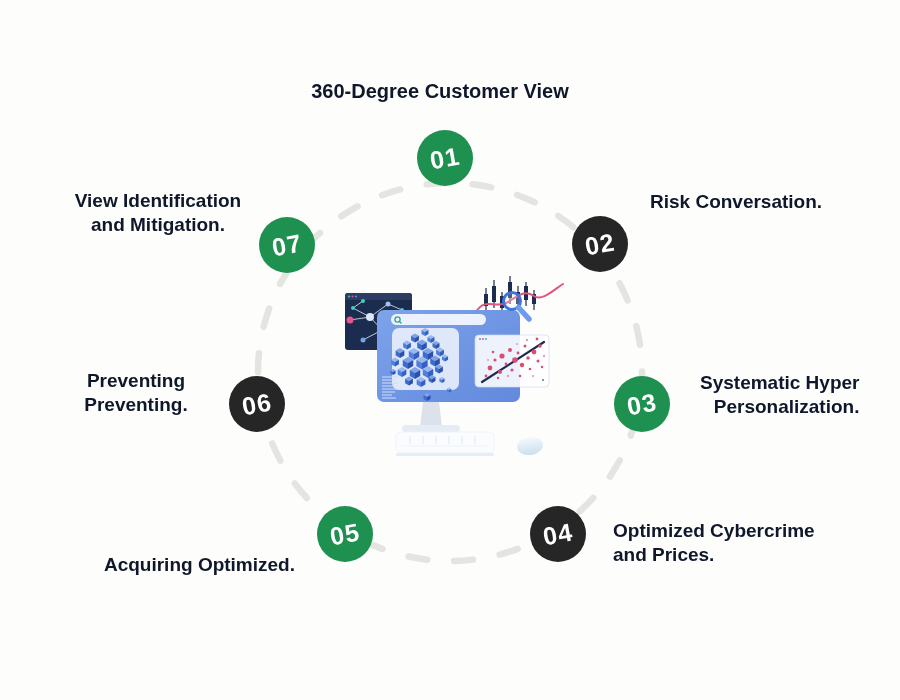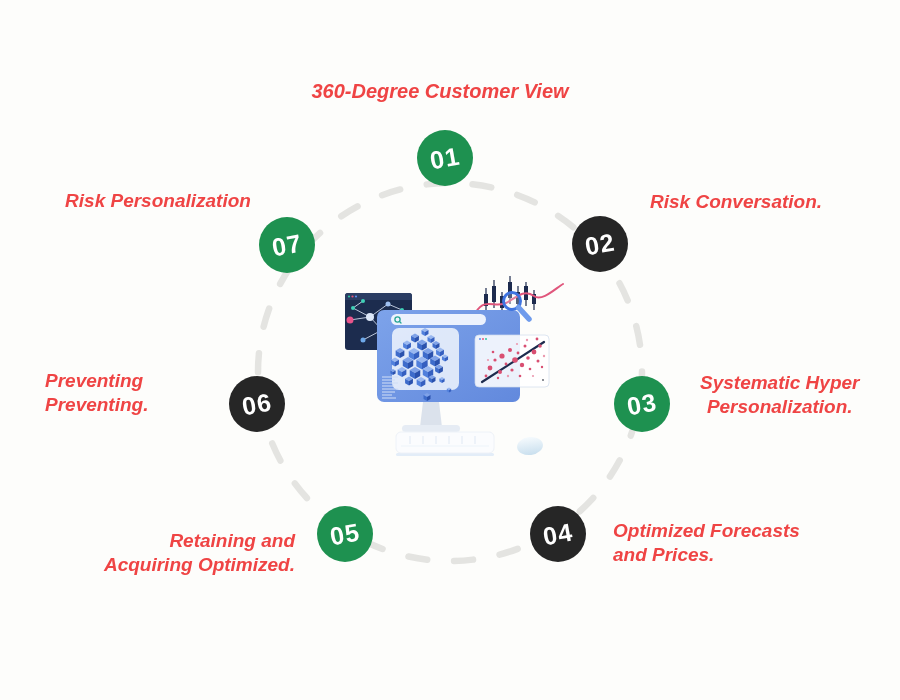--- a/index.html
+++ b/index.html
@@ -21,29 +21,29 @@
     transform:rotate(-10deg);display:inline-block;
   }
   .b01{left:417px;top:130px;}
   .b02{left:572px;top:216px;}
   .b03{left:614px;top:376px;}
   .b04{left:530px;top:506px;}
   .b05{left:317px;top:506px;}
   .b06{left:229px;top:376px;}
   .b07{left:259px;top:217px;}
   .label{
-    position:absolute;color:#ef4444;font-weight:700;
-    font-size:19px;line-height:24px;white-space:nowrap;font-style:italic;
+    position:absolute;color:#0f172a;font-weight:700;
+    font-size:19px;line-height:24px;white-space:nowrap;
   }
   .title{left:255px;top:79px;width:370px;text-align:center;font-size:20px;}
   .l02{left:650px;top:190px;text-align:left;}
-  .l03{left:700px;top:371px;text-align:center;}
+  .l03{left:700px;top:371px;text-align:right;}
   .l04{left:613px;top:519px;text-align:left;}
   .l05{left:40px;top:529px;width:255px;text-align:right;}
-  .l06{left:45px;top:369px;width:182px;}
+  .l06{left:45px;top:369px;width:182px;text-align:center;}
   .l07{left:63px;top:189px;width:190px;text-align:center;}
   .illustration{position:absolute;left:330px;top:268px;width:245px;height:195px;}
 </style>
 </head>
 <body>
 
 <div class="canvas">
 
   <svg class="dash-ring" width="900" height="700">
     <ellipse cx="450" cy="372" rx="192" ry="189" fill="none" stroke="#E4E4E1" stroke-width="6.5" stroke-dasharray="19 27" stroke-linecap="round"></ellipse>
@@ -265,31 +265,32 @@
   <div class="label l02">
     <span>Risk Conversation.</span>
   </div>
 
   <div class="label l03">
     <span>Systematic Hyper</span><br>
     <span>Personalization.</span>
   </div>
 
   <div class="label l04">
-    <span>Optimized Forecasts</span><br>
+    <span>Optimized Cybercrime</span><br>
     <span>and Prices.</span>
   </div>
 
   <div class="label l05">
-    <span>Retaining and</span><br>
+    <br>
     <span>Acquiring Optimized.</span>
   </div>
 
   <div class="label l06">
     <span>Preventing</span><br>
     <span>Preventing.</span>
   </div>
 
   <div class="label l07">
-    <span>Risk Personalization</span><br>
+    <span>View Identification</span><br>
+    <span>and Mitigation.</span>
   </div>
 
 </div>
 
 </body></html>

